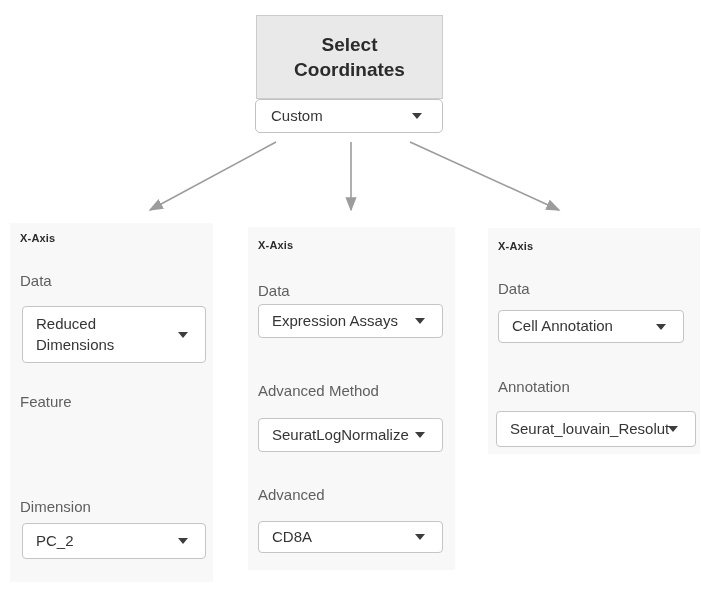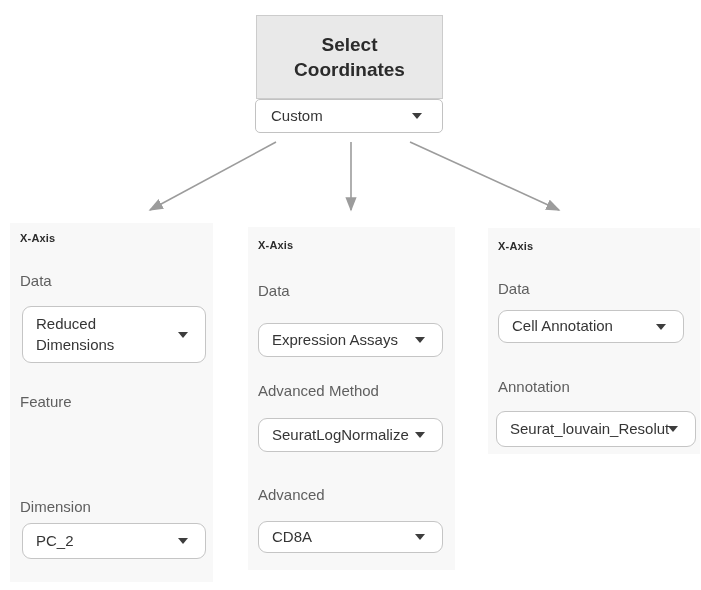--- a/index.html
+++ b/index.html
@@ -46,21 +46,21 @@
   #panel-right{left:488px;top:228px;width:212px;height:226px;}
   .panel-heading{
     position:absolute;left:10px;font-size:11px;font-weight:bold;
     color:var(--heading-dark);letter-spacing:.2px;
   }
   .field-label{
     position:absolute;left:10px;font-size:15px;color:var(--label-gray);
   }
   .select-box{
     position:absolute;background:var(--box-bg);border:1px solid var(--box-border);
-    border-radius:9px;box-sizing:border-box;display:flex;align-items:center;
+    border-radius:4px;box-sizing:border-box;display:flex;align-items:center;
     overflow:hidden;
   }
   .select-text{
     font-size:15px;color:var(--text-dark);padding-left:13px;
     position:relative;z-index:2;white-space:nowrap;line-height:1.35;
   }
   .wrap2 .select-text{white-space:normal;max-width:118px;}
   .caret{
     position:absolute;right:17px;top:50%;margin-top:-3px;width:0;height:0;
     border-left:5px solid transparent;border-right:5px solid transparent;
@@ -108,21 +108,21 @@
     <div class="select-box" style="left:12px;top:300px;width:184px;height:36px">
       <span class="select-text">PC_2</span>
       <span class="caret"></span>
     </div>
   </div>
 
   <div class="panel" id="panel-mid">
     <div class="panel-heading" style="top:12px">X-Axis</div>
 
     <div class="field-label" style="top:55px">Data</div>
-    <div class="select-box" style="left:10px;top:96px;width:185px;height:34px">
+    <div class="select-box" style="left:10px;top:77px;width:185px;height:34px">
       <span class="select-text">Expression Assays</span>
       <span class="caret"></span>
     </div>
 
     <div class="field-label" style="top:155px">Advanced Method</div>
     <div class="select-box" style="left:10px;top:191px;width:185px;height:34px">
       <span class="select-text">SeuratLogNormalize</span>
       <span class="caret"></span>
     </div>
 

